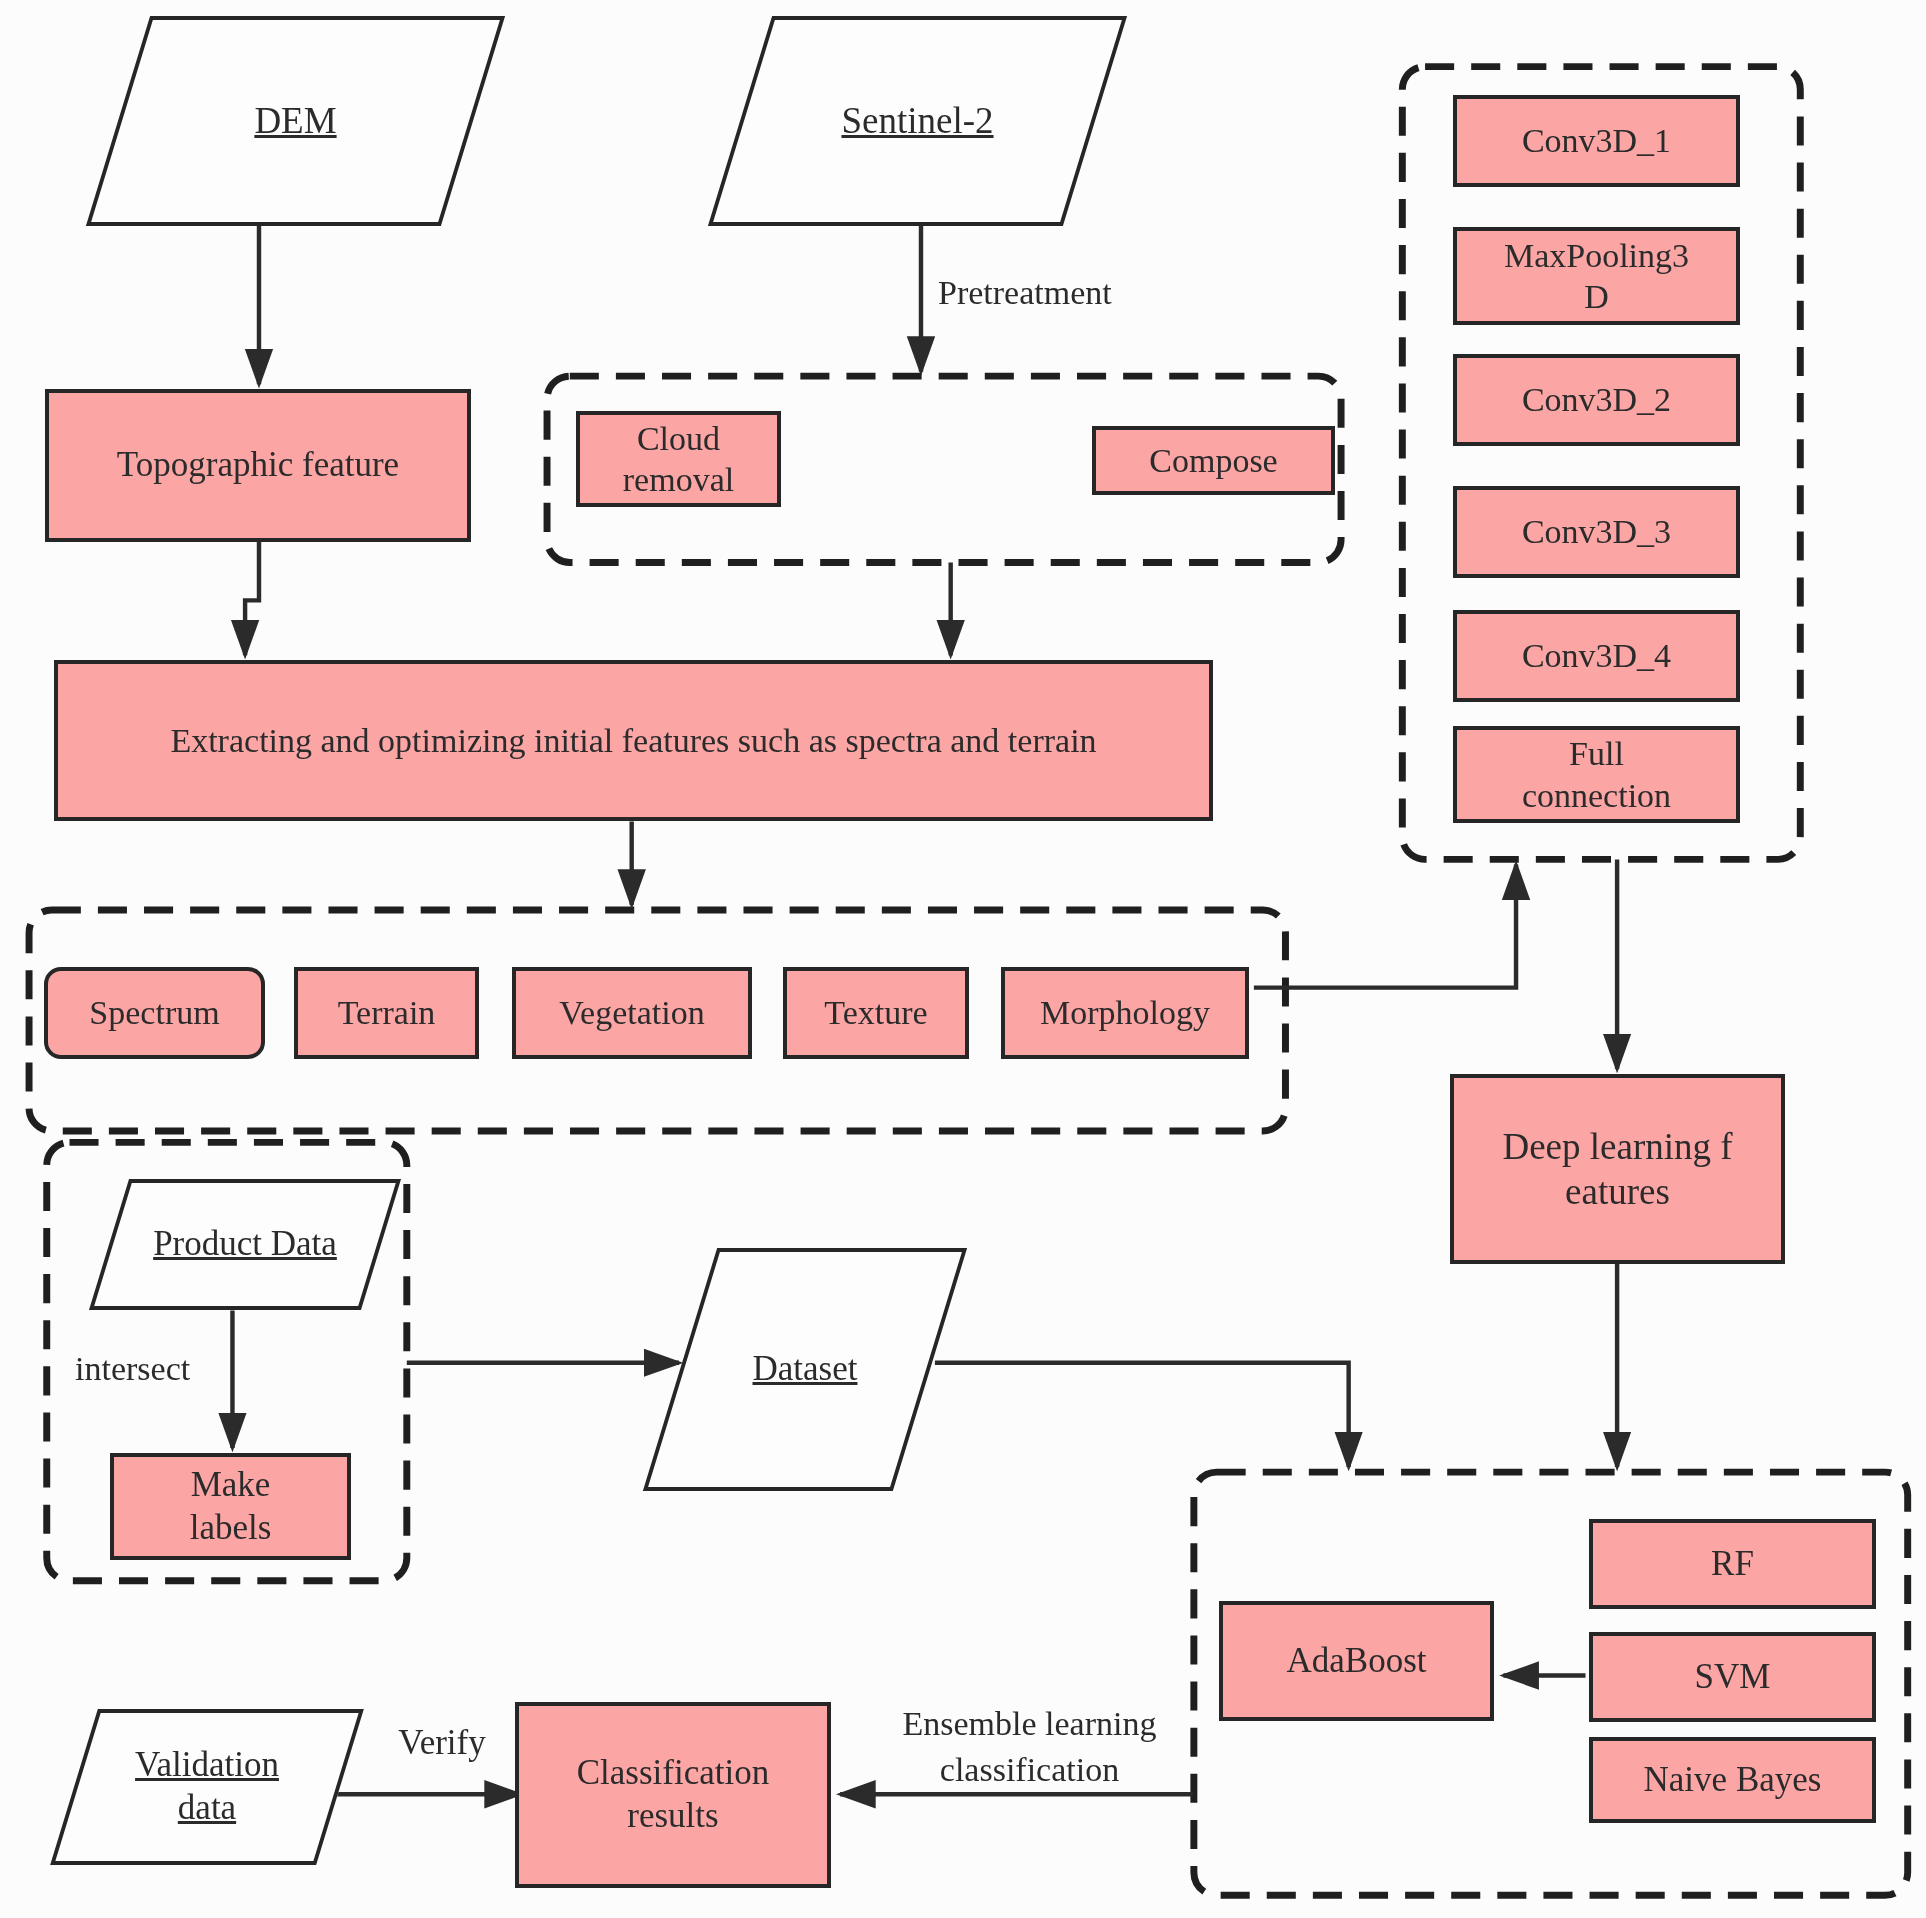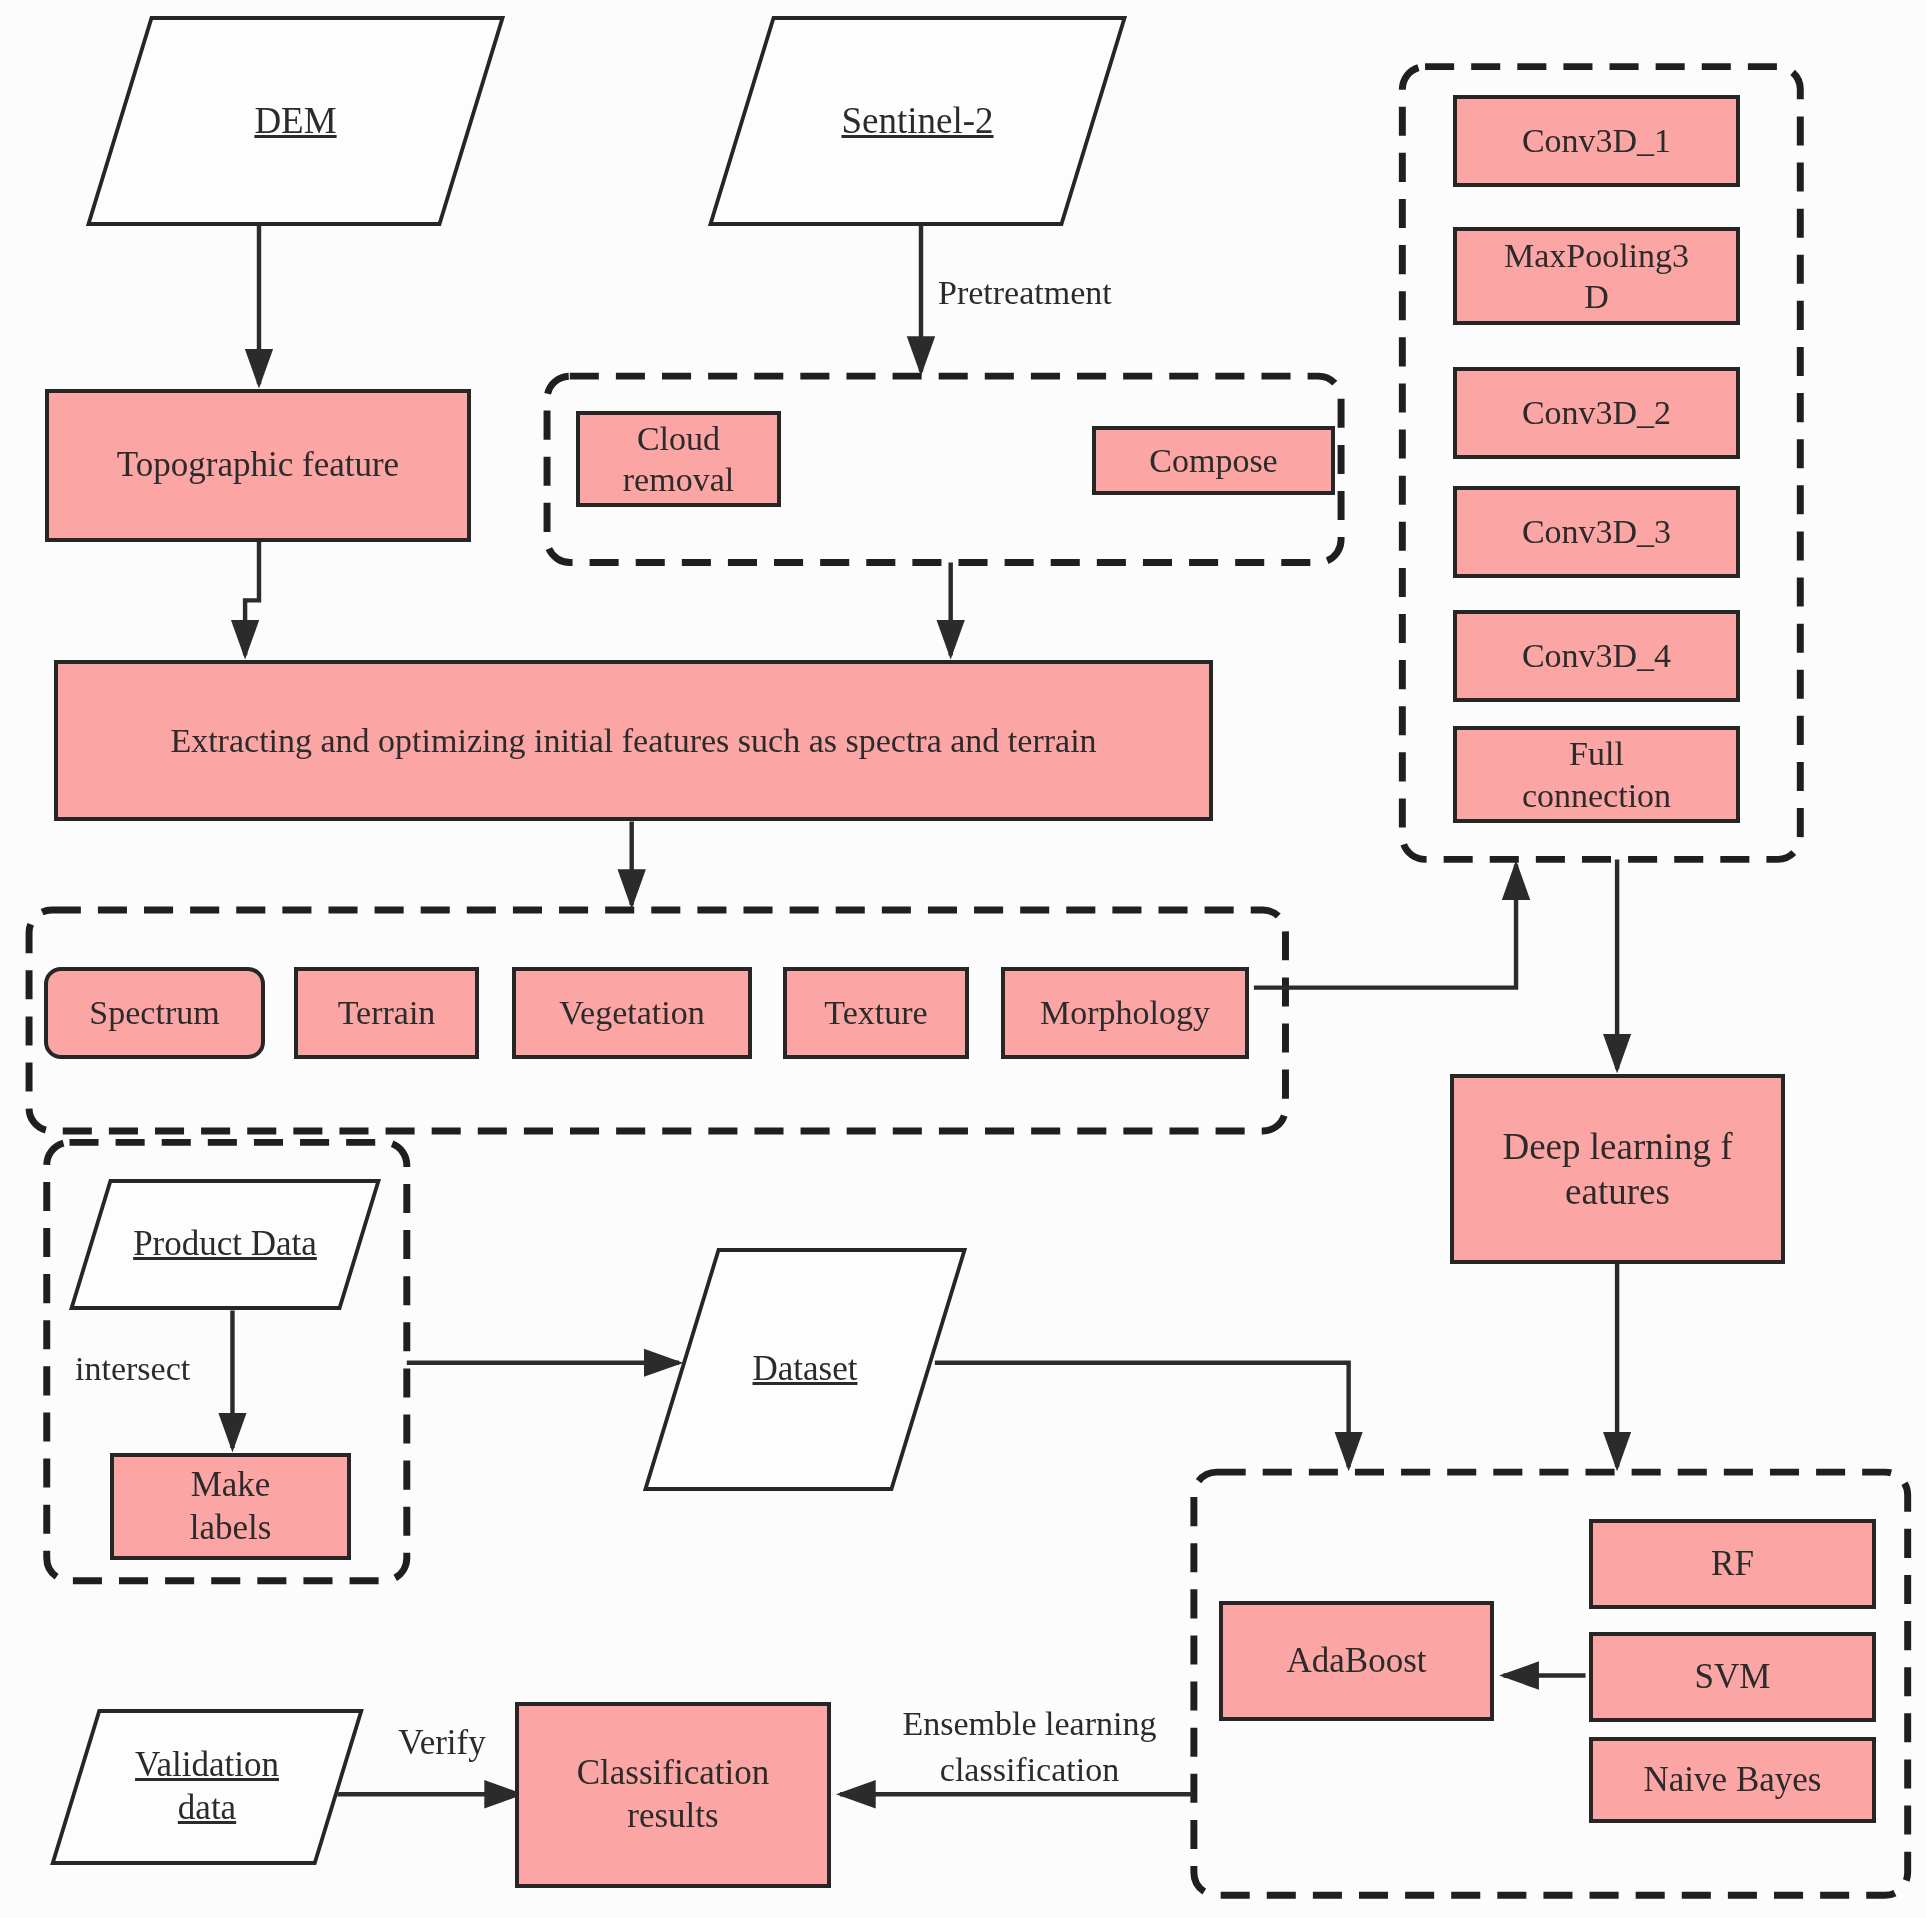--- a/index.html
+++ b/index.html
@@ -72,21 +72,21 @@
   <div class="para fs58" style="left:86px;top:16px;width:419px;height:210px;">
     <div class="shape" style="left:32px;right:32px;"></div>
     <div class="label">DEM</div>
   </div>
 
   <div class="para fs58" style="left:708px;top:16px;width:419px;height:210px;">
     <div class="shape" style="left:32px;right:32px;"></div>
     <div class="label">Sentinel-2</div>
   </div>
 
-  <div class="para fs56" style="left:66px;top:1179px;width:318px;height:131px;">
+  <div class="para fs56" style="left:86px;top:1179px;width:318px;height:131px;">
     <div class="shape" style="left:23px;right:23px;"></div>
     <div class="label">Product Data</div>
   </div>
 
   <div class="para fs56" style="left:644px;top:1248px;width:322px;height:243px;">
     <div class="shape" style="left:36px;right:36px;"></div>
     <div class="label">Dataset</div>
   </div>
 
   <div class="para fs56" style="left:49px;top:1709px;width:316px;height:156px;">
@@ -105,21 +105,21 @@
 
   <div class="rect fs54" style="left:44px;top:967px;width:221px;height:92px;border-radius:17px;">Spectrum</div>
   <div class="rect fs54" style="left:512px;top:967px;width:240px;height:92px;">Vegetation</div>
   <div class="rect fs54" style="left:294px;top:967px;width:185px;height:92px;">Terrain</div>
   <div class="rect fs54" style="left:783px;top:967px;width:186px;height:92px;">Texture</div>
   <div class="rect fs54" style="left:1001px;top:967px;width:248px;height:92px;">Morphology</div>
 
   <div class="rect fs54" style="left:1453px;top:95px;width:287px;height:92px;">Conv3D_1</div>
   <div class="rect fs54" style="left:1453px;top:227px;width:287px;height:98px;">MaxPooling3
 D</div>
-  <div class="rect fs54" style="left:1453px;top:367px;width:287px;height:92px;">Conv3D_2</div>
+  <div class="rect fs54" style="left:1453px;top:354px;width:287px;height:92px;">Conv3D_2</div>
   <div class="rect fs54" style="left:1453px;top:486px;width:287px;height:92px;">Conv3D_3</div>
   <div class="rect fs54" style="left:1453px;top:610px;width:287px;height:92px;">Conv3D_4</div>
   <div class="rect fs54" style="left:1453px;top:726px;width:287px;height:97px;">Full
 connection</div>
 
   <div class="rect fs58" style="left:1450px;top:1074px;width:335px;height:190px;">Deep learning f
 eatures</div>
 
   <div class="rect fs56" style="left:110px;top:1453px;width:241px;height:107px;">Make
 labels</div>

